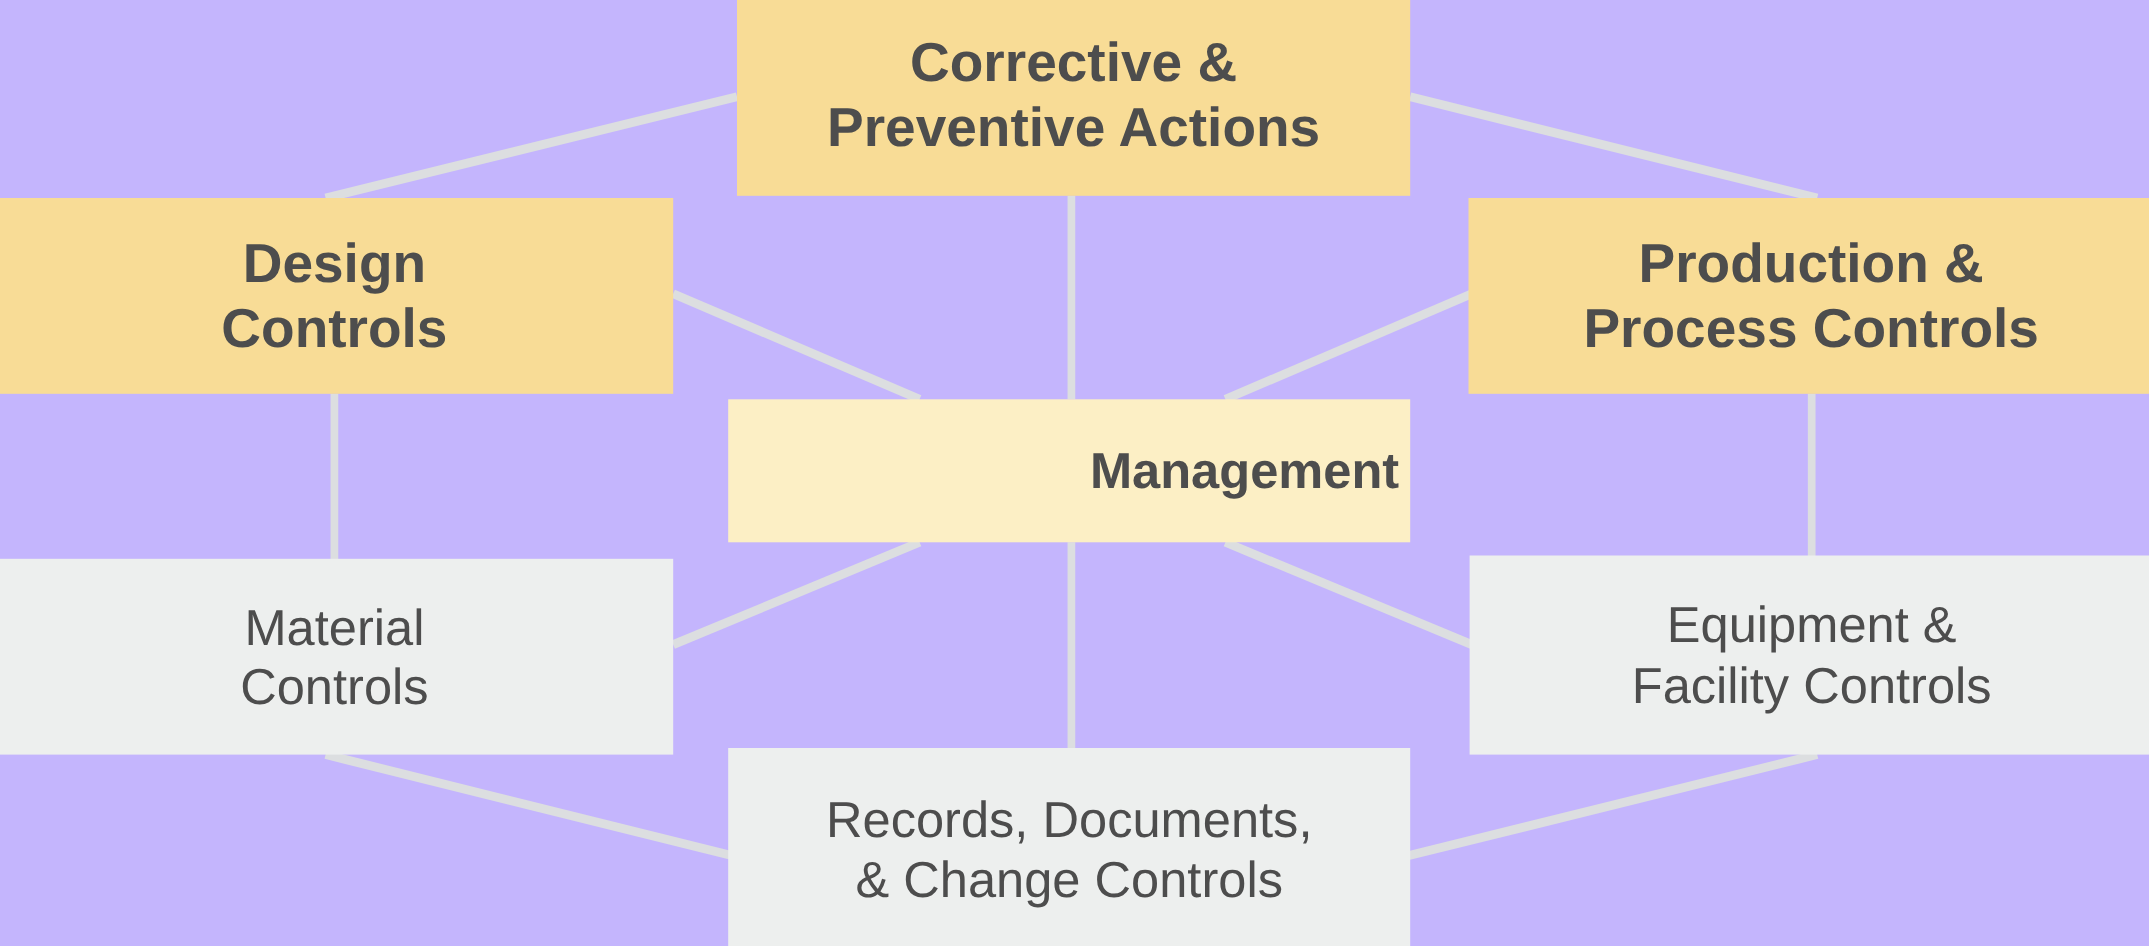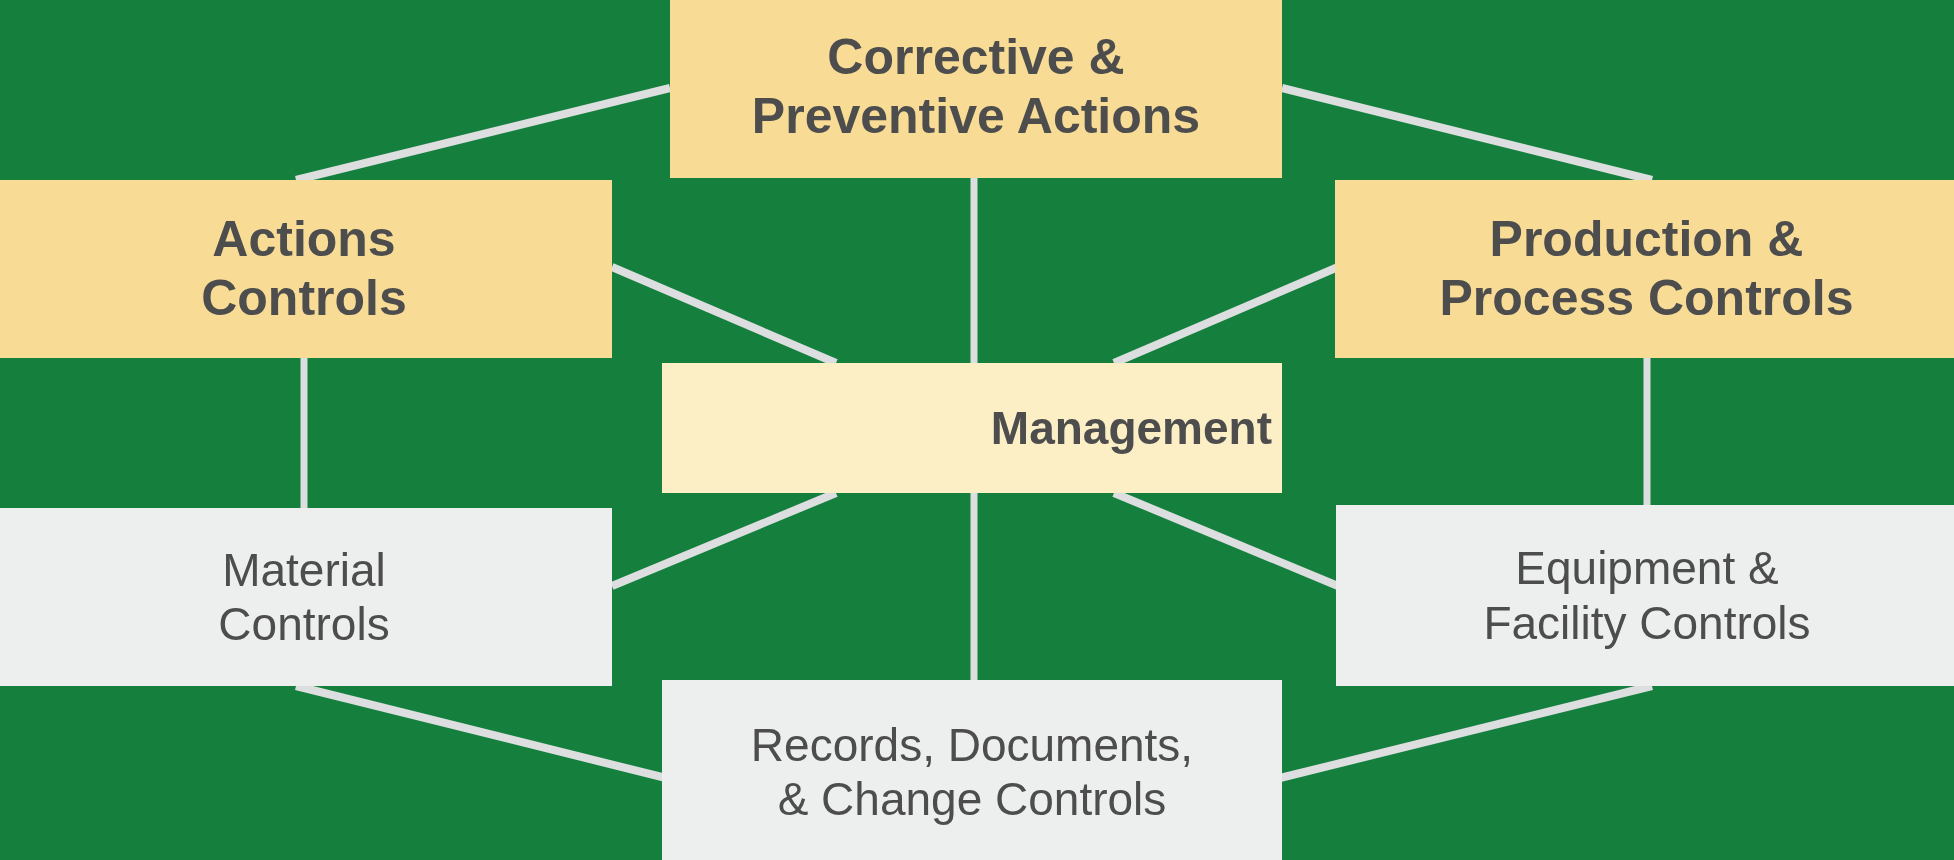--- a/index.html
+++ b/index.html
@@ -13,21 +13,21 @@
 
   body {
     font-family: "Liberation Sans", sans-serif;
     background: #4A7350;
   }
 
   #diagram-root {
     position: relative;
     width: 1954px;
     height: 860px;
-    background: #15803d;
+    background: #c4b5fd;
   }
 
   #connector-layer {
     position: absolute;
     left: 0;
     top: 0;
     width: 1954px;
     height: 860px;
     pointer-events: none;
   }
@@ -135,21 +135,21 @@
       <line x1="1280" y1="778" x2="1652" y2="686"></line>
     </g>
   </svg>
 
   <div class="node primary" id="node-capa">
     <span class="node-label">Corrective &amp;
 Preventive Actions</span>
   </div>
 
   <div class="node primary" id="node-design">
-    <span class="node-label">Actions
+    <span class="node-label">Design
 Controls</span>
   </div>
 
   <div class="node primary" id="node-production">
     <span class="node-label">Production &amp;
 Process Controls</span>
   </div>
 
   <div class="node center" id="node-management">
     <span class="node-label">Management</span>

